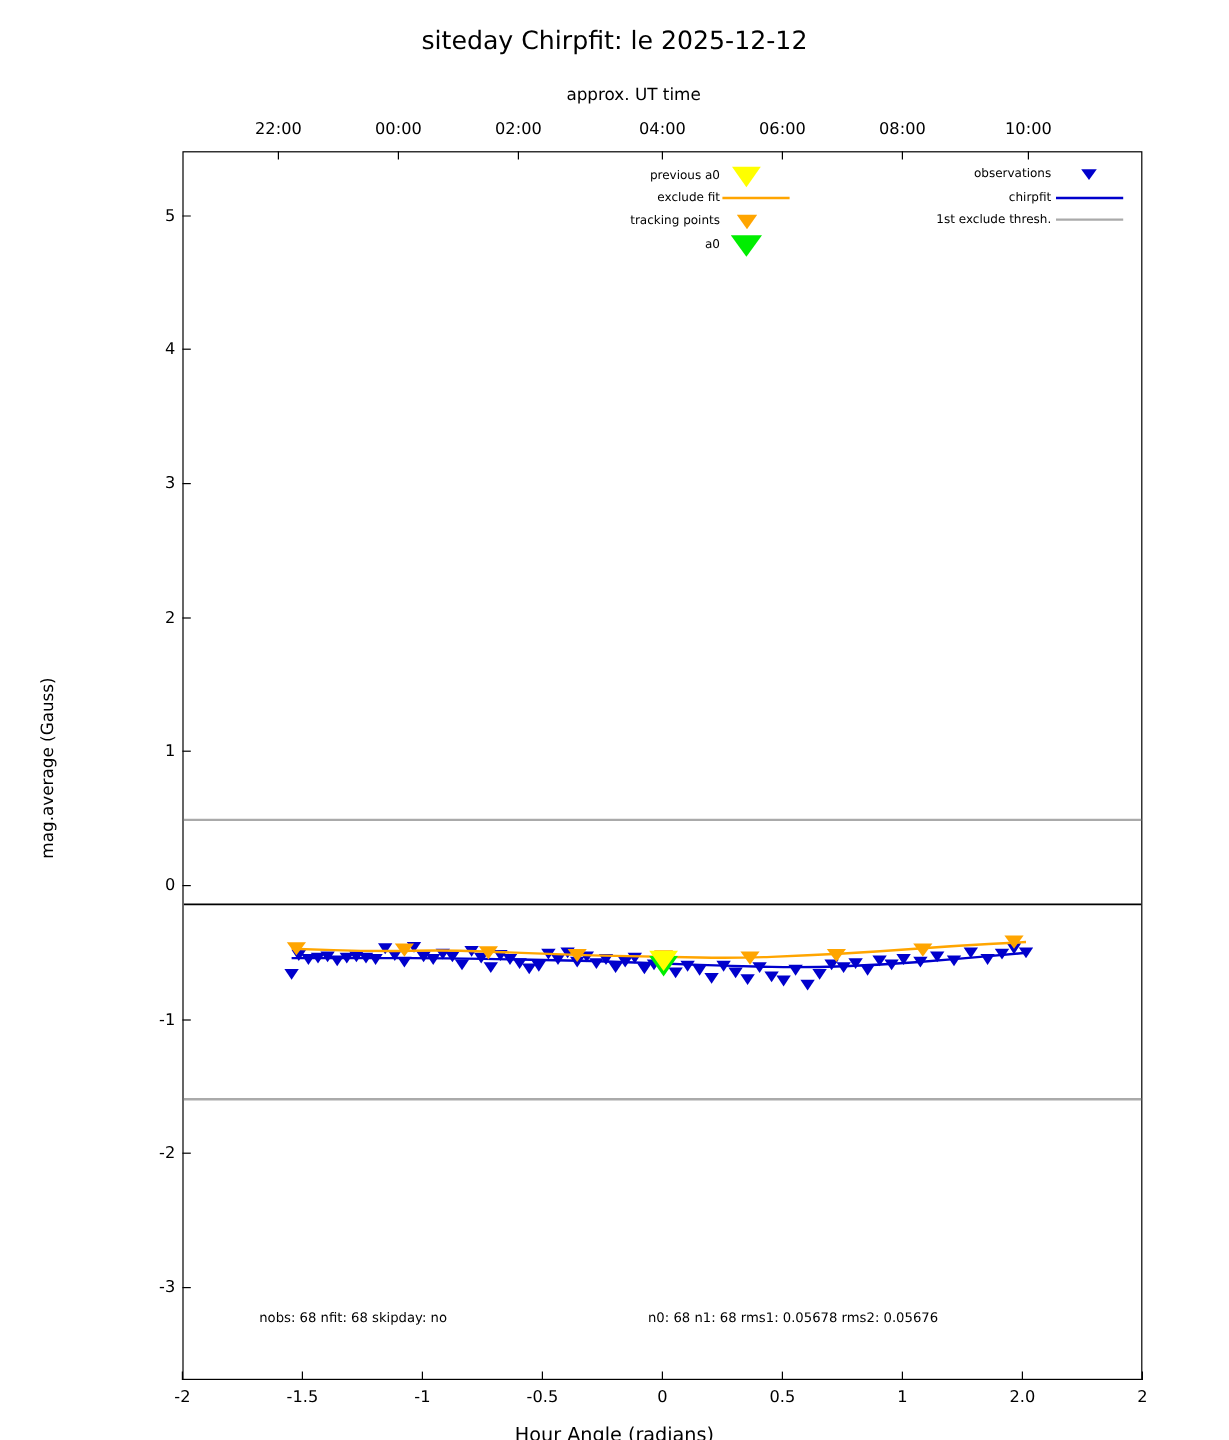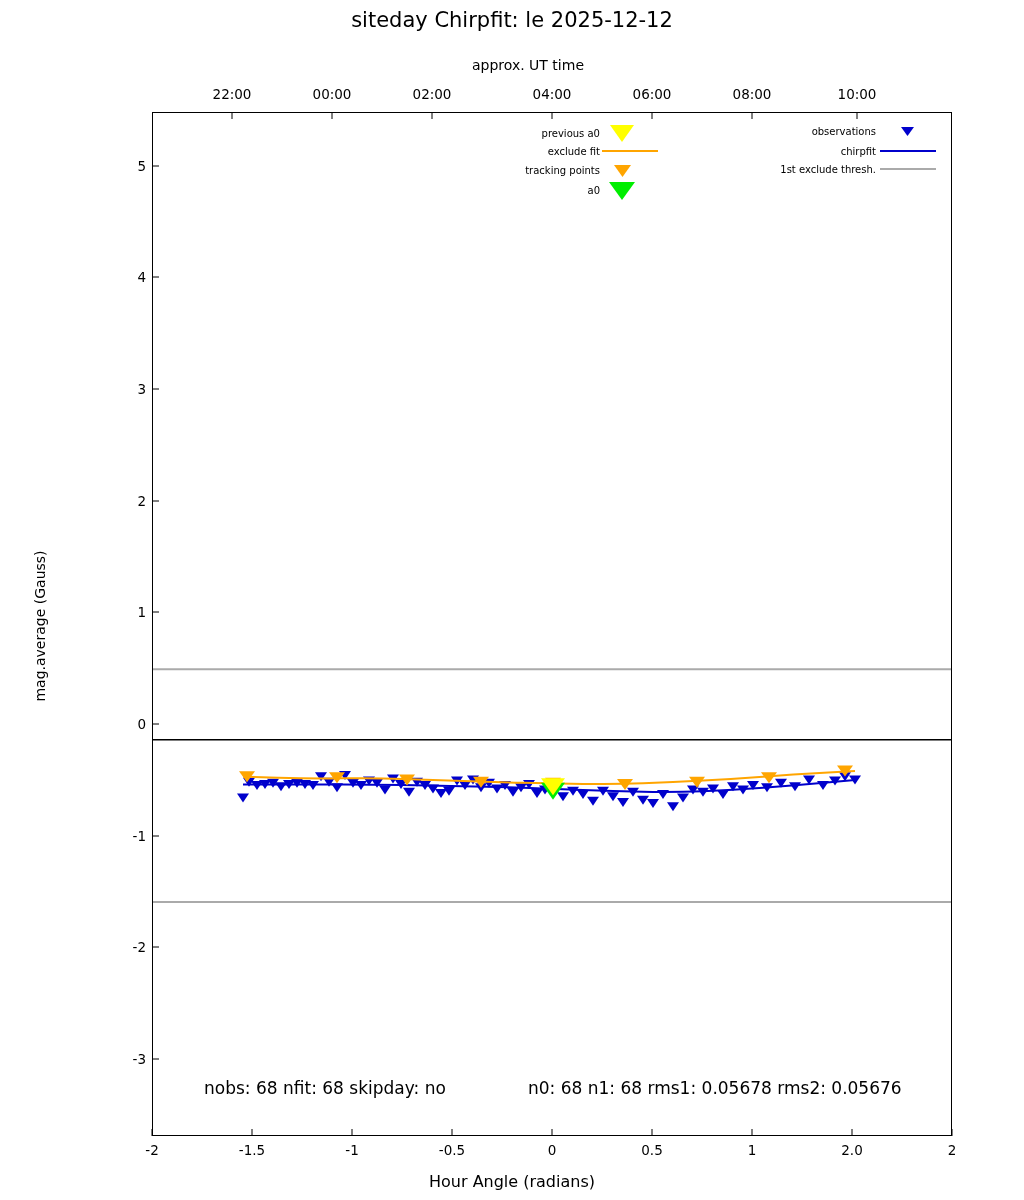--- a/index.html
+++ b/index.html
@@ -10,21 +10,21 @@
   body {
     width: 1024px;
     height: 1200px;
     font-family: "DejaVu Sans", sans-serif;
     color: #000000;
     position: relative;
     overflow: hidden;
   }
   #stage {
     position: absolute;
-    left: 0; top: 0;
+    left: 0; top: 14px;
     width: 1024px;
     height: 848px;
   }
   .title {
     position: absolute;
     left: 0; top: 8px;
     width: 1024px;
     text-align: center;
     font-size: 21px;
     color: #000;
@@ -85,22 +85,23 @@
     text-align: right;
   }
   .legend-text {
     position: absolute;
     font-size: 10px;
     white-space: nowrap;
     transform: translate(-100%, -50%);
   }
   .footer-text {
     position: absolute;
-    font-size: 17px;
+    font-size: 11px;
     white-space: nowrap;
+    margin-left: 12px;
   }
   .footer-center {
     transform: translate(-50%, 0);
   }
 </style>
 </head>
 <body>
 
 <div id="stage">
 

